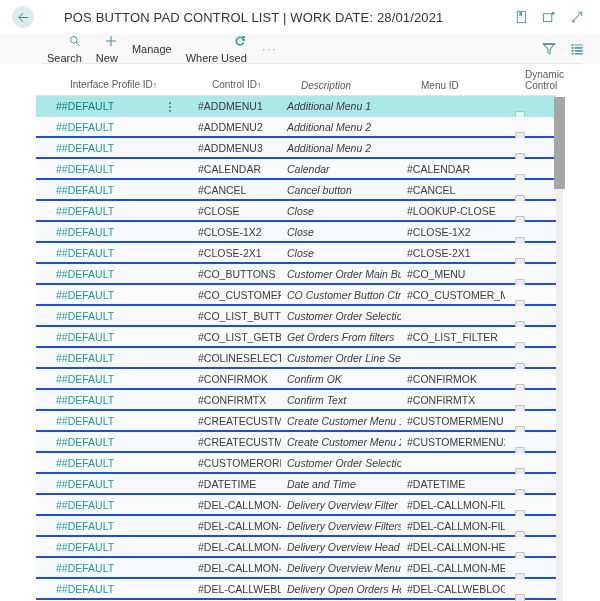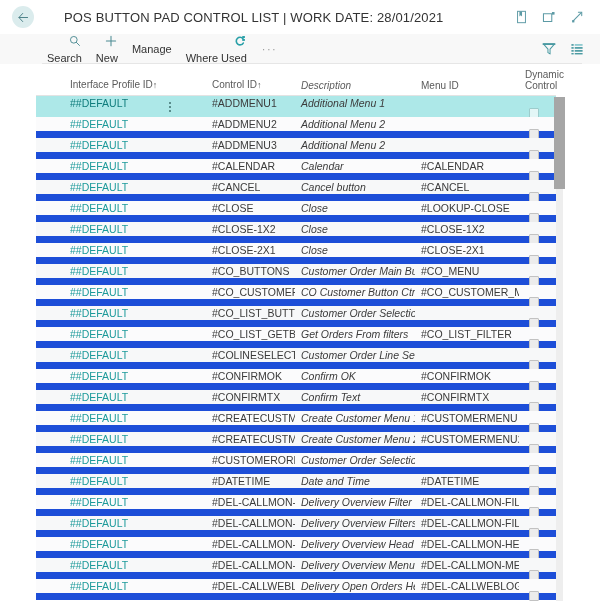--- a/index.html
+++ b/index.html
@@ -173,23 +173,24 @@
   .col-profile  { width: 142px; flex: 0 0 142px; margin-left: 28px; }
   .col-control  { width: 89px;  flex: 0 0 89px; }
   .col-desc     { width: 120px; flex: 0 0 120px; font-style: italic; }
   .col-menu     { width: 104px; flex: 0 0 104px; }
   .col-dyn      { width: 65px;  flex: 0 0 65px; margin-top: 20px; }
 
   .row {
     display: flex;
     height: 21px;
     align-items: center;
-    border-bottom: 7px solid #1d4ed8;
+    border-bottom: 2px solid #1d4ed8;
     background: #f7f8f9;
     position: relative;
+    justify-content: center;
   }
   .row.alt { background: #fbfbfc; }
   .row.selected { background: #ade8e8; border-bottom-color: #ade8e8; }
 
   .cell {
     font-size: 10.5px;
     color: #3b3b3b;
     padding-left: 6px;
     white-space: nowrap;
     overflow: hidden;

